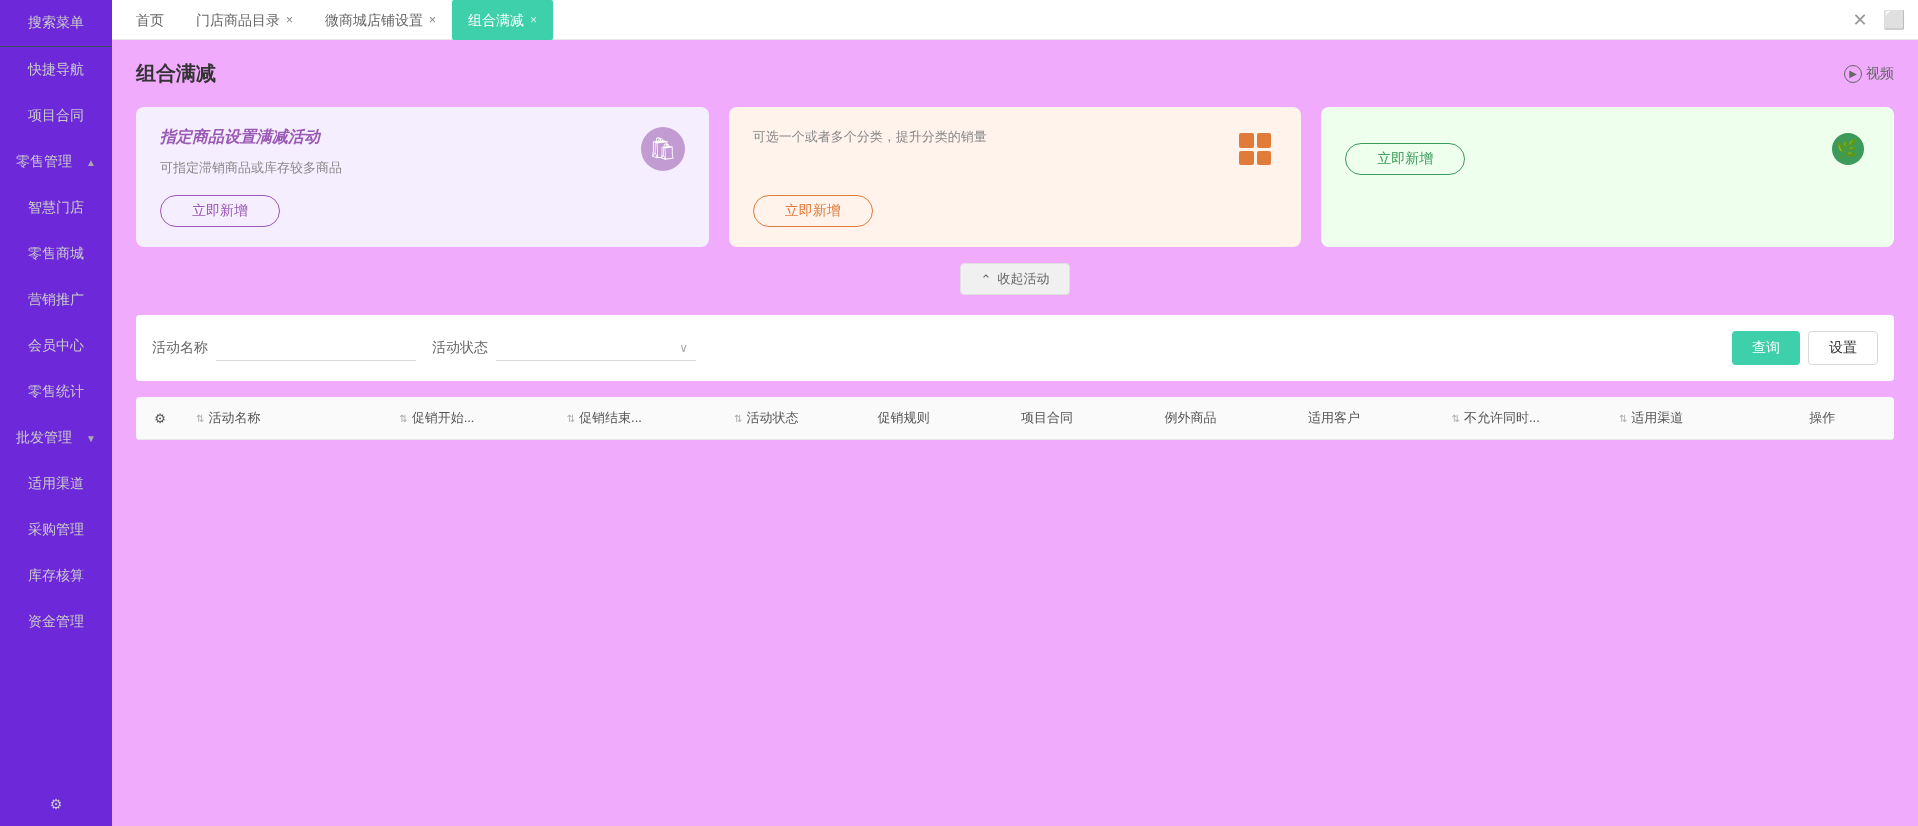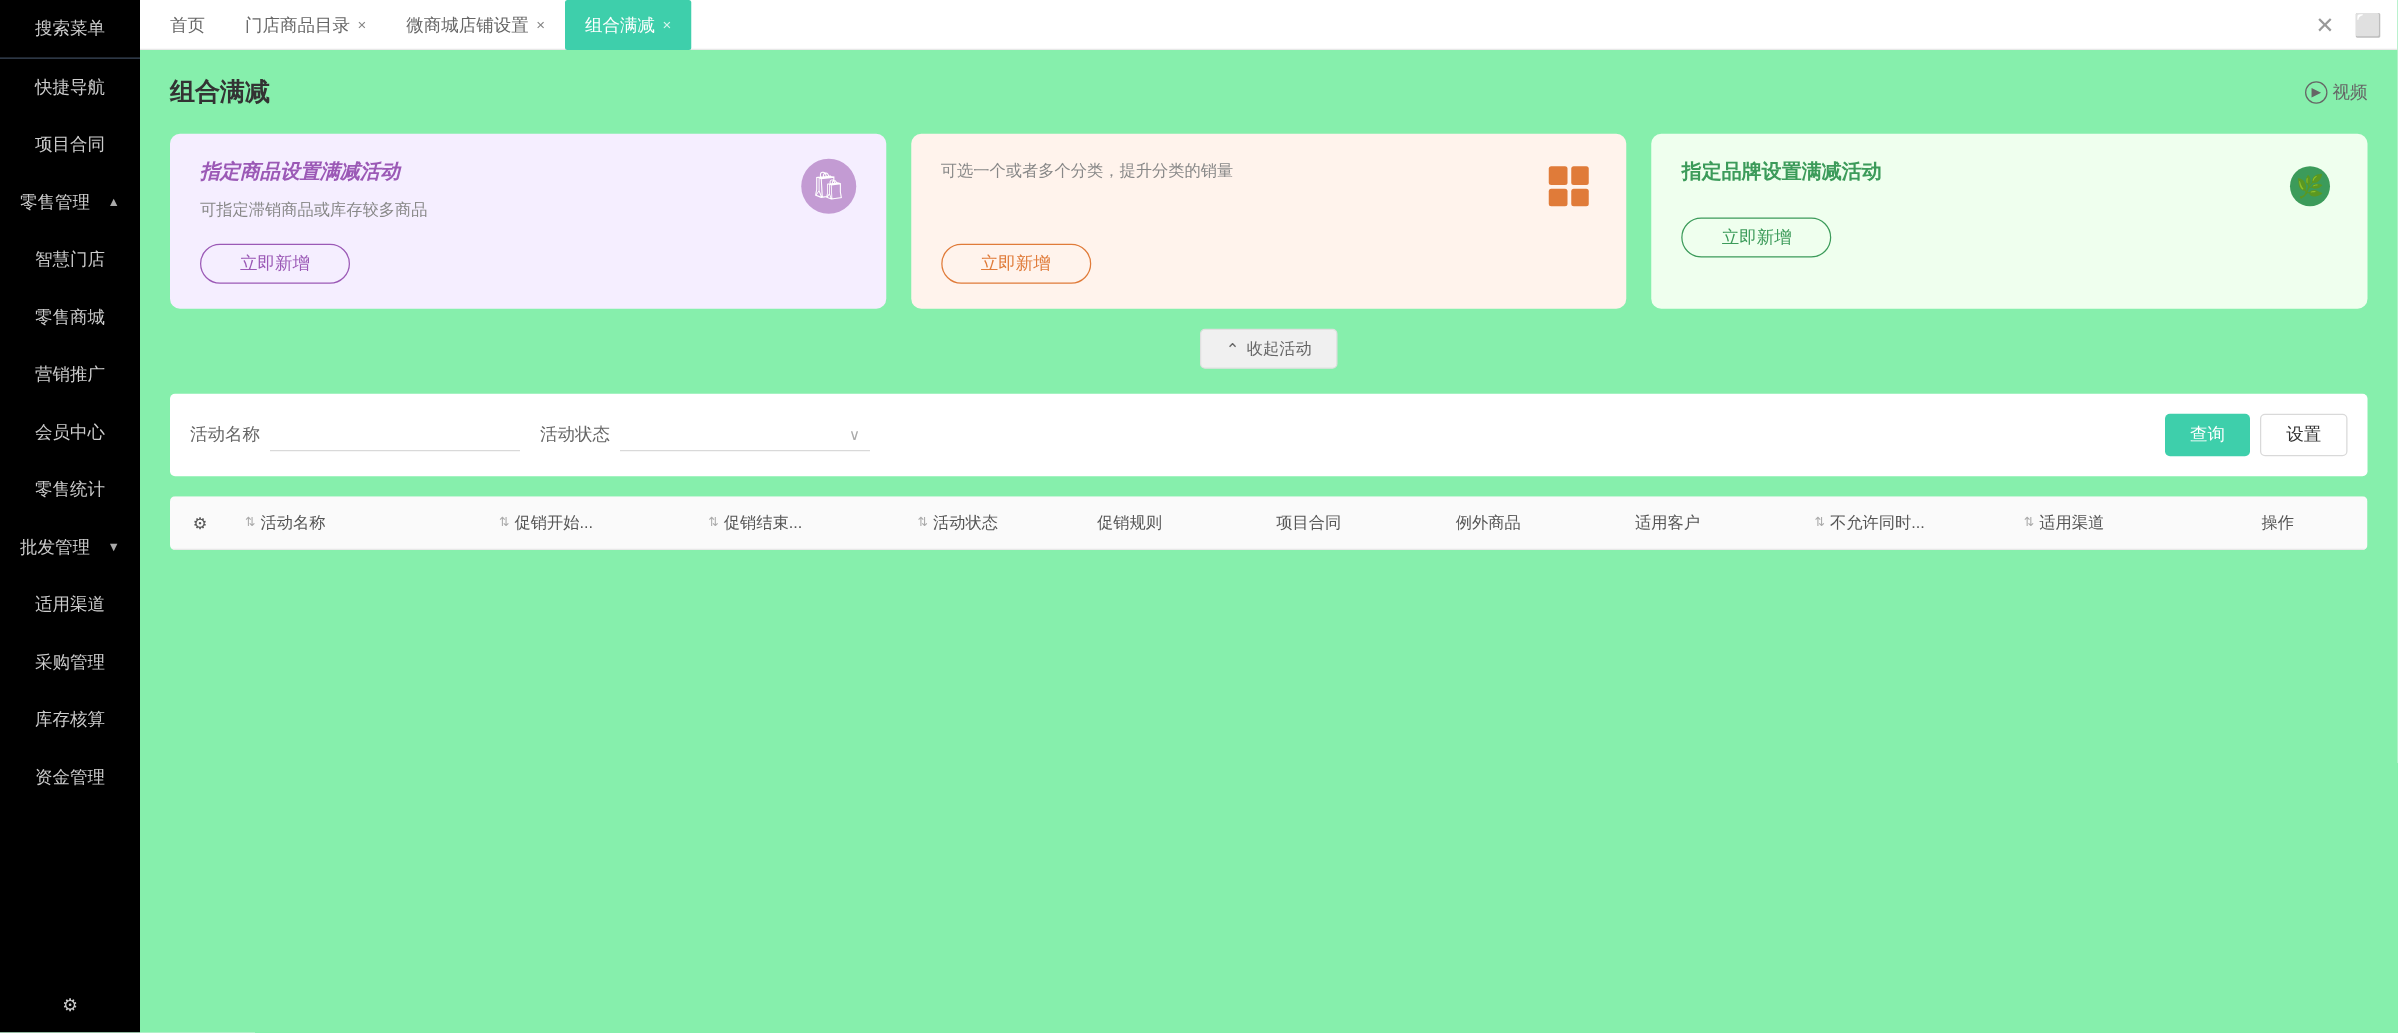--- a/index.html
+++ b/index.html
@@ -1,21 +1,21 @@
 <!DOCTYPE html>
 <html><head>
   <meta charset="utf-8">
   <style>
     * { box-sizing: border-box; margin: 0; padding: 0; }
     body { font-family: -apple-system, BlinkMacSystemFont, 'PingFang SC', 'Microsoft YaHei', sans-serif; font-size: 14px; color: #333; background: #f5f5f5; display: flex; height: 826px; overflow: hidden; }
 
     
     .sidebar {
       width: 112px;
-      background: #000000;
+      background: #6d28d9;
       color: #fff;
       display: flex;
       flex-direction: column;
       flex-shrink: 0;
       height: 100%;
     }
     .sidebar-search {
       padding: 14px 10px;
       font-size: 14px;
       color: #ccc;
@@ -43,21 +43,21 @@
       color: #ccc;
       cursor: pointer;
     }
 
     
     .main {
       flex: 1;
       display: flex;
       flex-direction: column;
       overflow: hidden;
-      background: #86efac;
+      background: #f0abfc;
     }
 
     
     .tab-bar {
       display: flex;
       align-items: center;
       background: #fff;
       border-bottom: 1px solid #e8e8e8;
       height: 40px;
       padding: 0 8px;
@@ -476,21 +476,20 @@
           </div>
         </div>
         <div class="card-desc">可选一个或者多个分类，提升分类的销量</div>
         <button class="card-btn">立即新增</button>
       </div>
 
       <div class="promo-card green">
         <div class="card-icon" style="background: transparent; padding: 0; width:44px; height:44px; display:flex; align-items:center; justify-content:center;">
           <div class="leaf-icon">🌿</div>
         </div>
-        <div class="card-title">指定品牌设置满减活动</div>
         <button class="card-btn">立即新增</button>
       </div>
 
     </div>
 
     <div class="collapse-row">
       <button class="collapse-btn">
         <span>⌃</span>
         <span>收起活动</span>
       </button>

